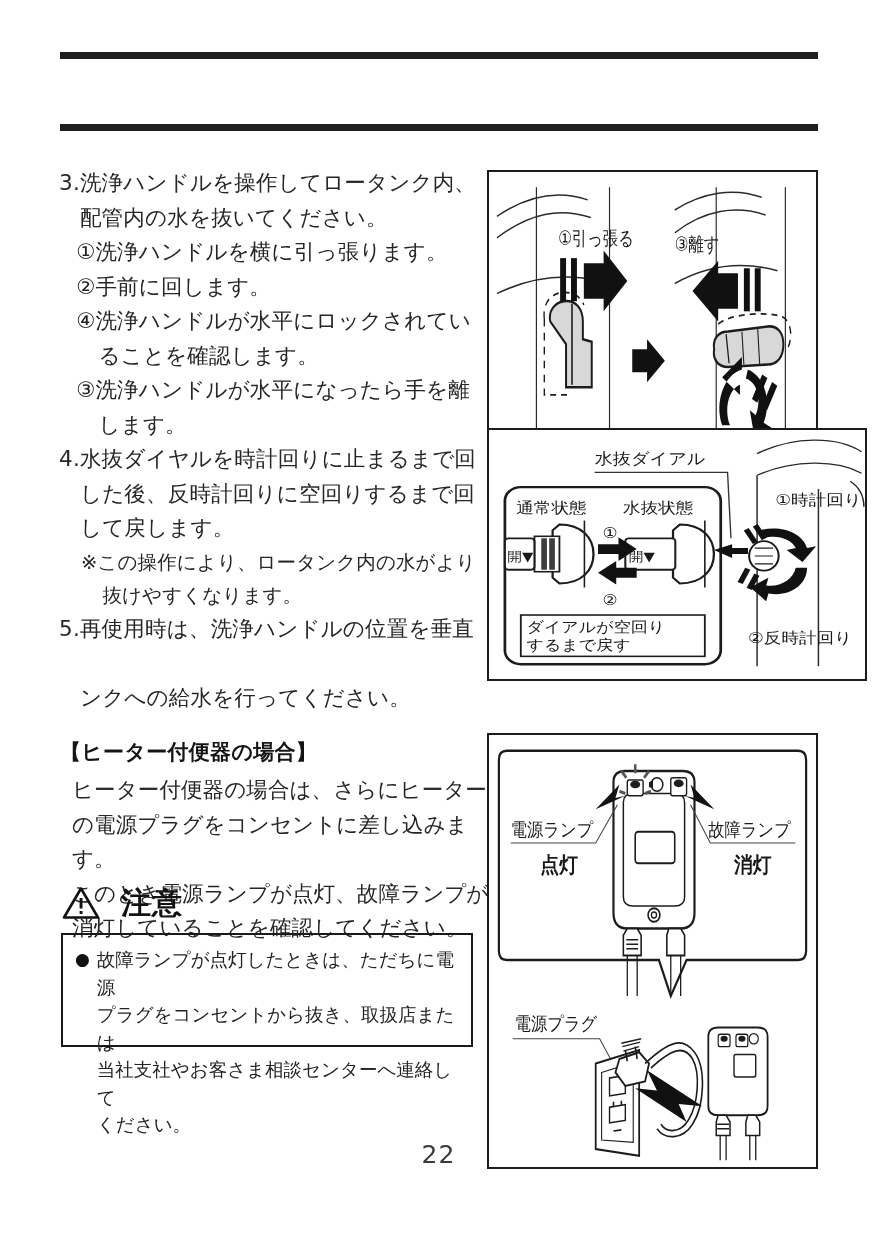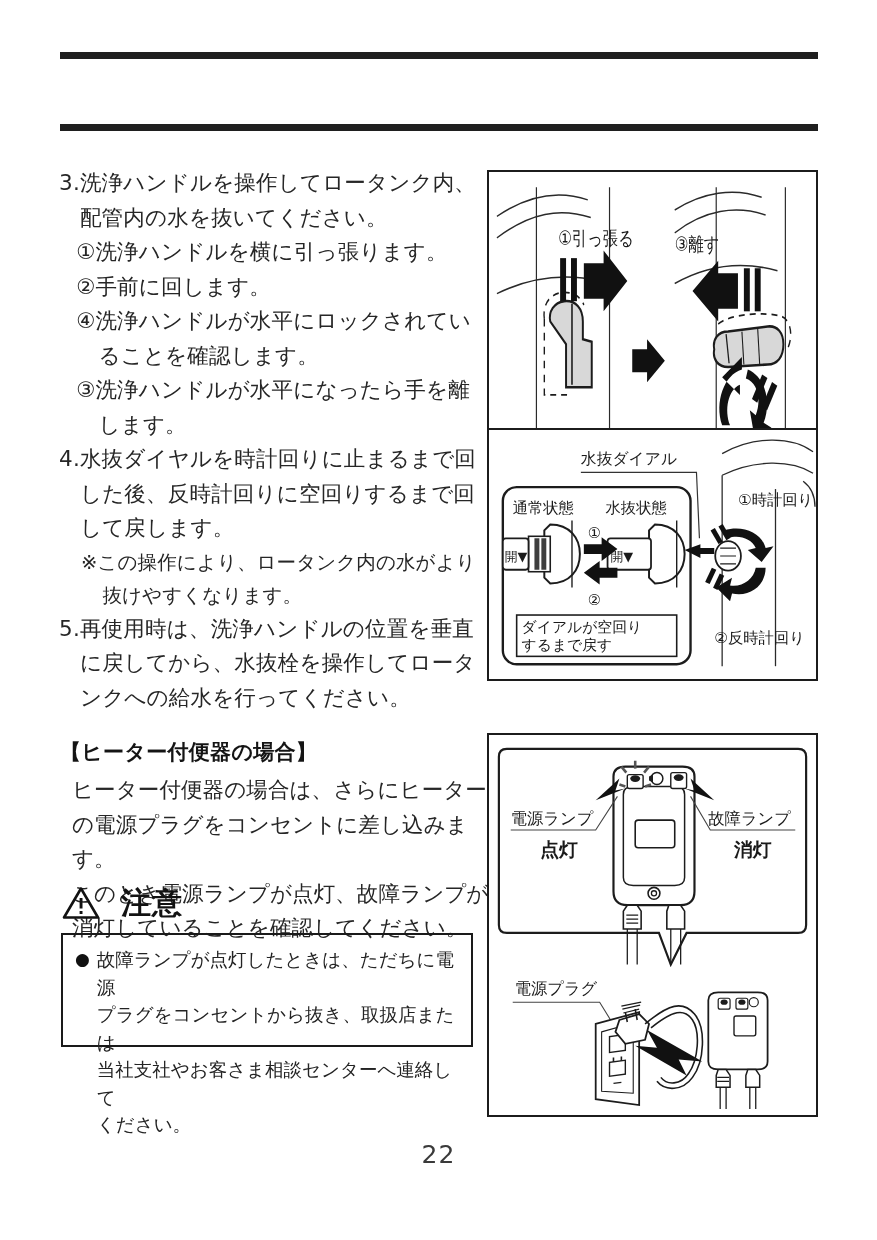--- a/index.html
+++ b/index.html
@@ -156,22 +156,22 @@
 
   
   .fig {
     position: absolute;
     border: 2px solid #1c1c1c;
     box-sizing: border-box;
     background: #ffffff;
     overflow: hidden;
   }
   #fig1 { left: 487px; top: 170px; width: 331px; height: 308px; }
-  #fig2 { left: 487px; top: 428px; width: 331px; height: 253px; }
-  #fig3 { left: 487px; top: 733px; width: 331px; height: 384px; }
+  #fig2 { left: 487px; top: 428px; width: 380px; height: 253px; }
+  #fig3 { left: 487px; top: 733px; width: 331px; height: 436px; }
 
   .fig svg { display: block; width: 100%; height: 100%; }
 
   .fig-label {
     font-family: "DejaVu Sans", "Liberation Sans", sans-serif;
     fill: #1a1a1a;
   }
 </style>
 </head>
 <body>
@@ -217,21 +217,21 @@
 
     <div class="note">
       <span>※</span><span>この操作により、ロータンク内の水がより</span>
       <span class="hang">抜けやすくなります。</span>
     </div>
 
     <div class="step">
       <span class="step-num">5.</span>
       <span class="step-body">
         <span>再使用時は、洗浄ハンドルの位置を垂直</span><br>
-        <span>に戻してから、水抜栓を操作してロータ</span><br>
+        <br>
         <span>ンクへの給水を行ってください。</span>
       </span>
     </div>
 
   </div>
 
   <div class="heater-head">【ヒーター付便器の場合】</div>
 
   <div class="heater-body">
     <span>ヒーター付便器の場合は、さらにヒーター</span><br>

